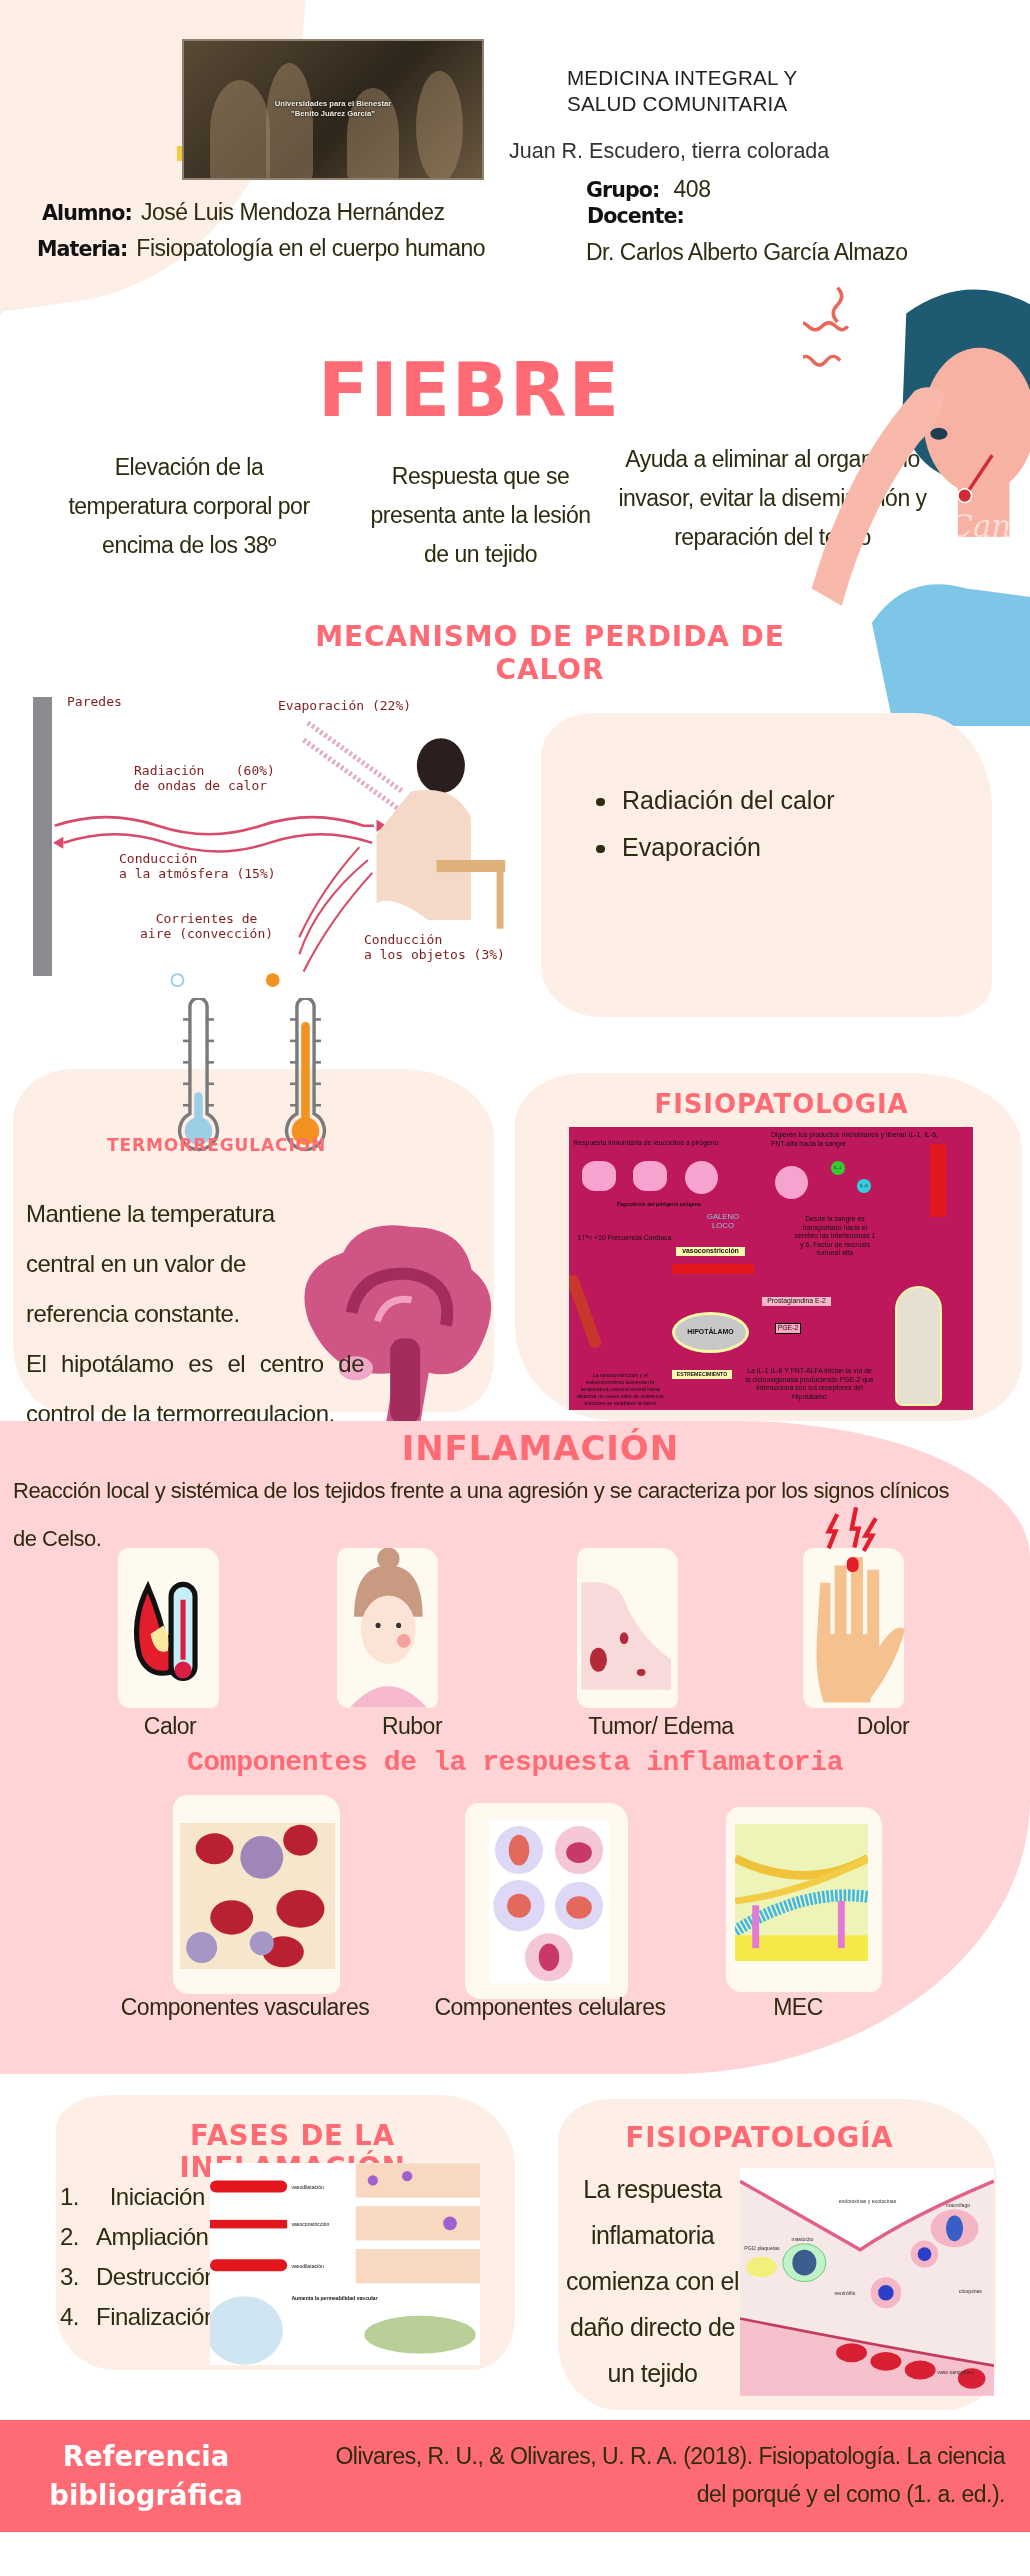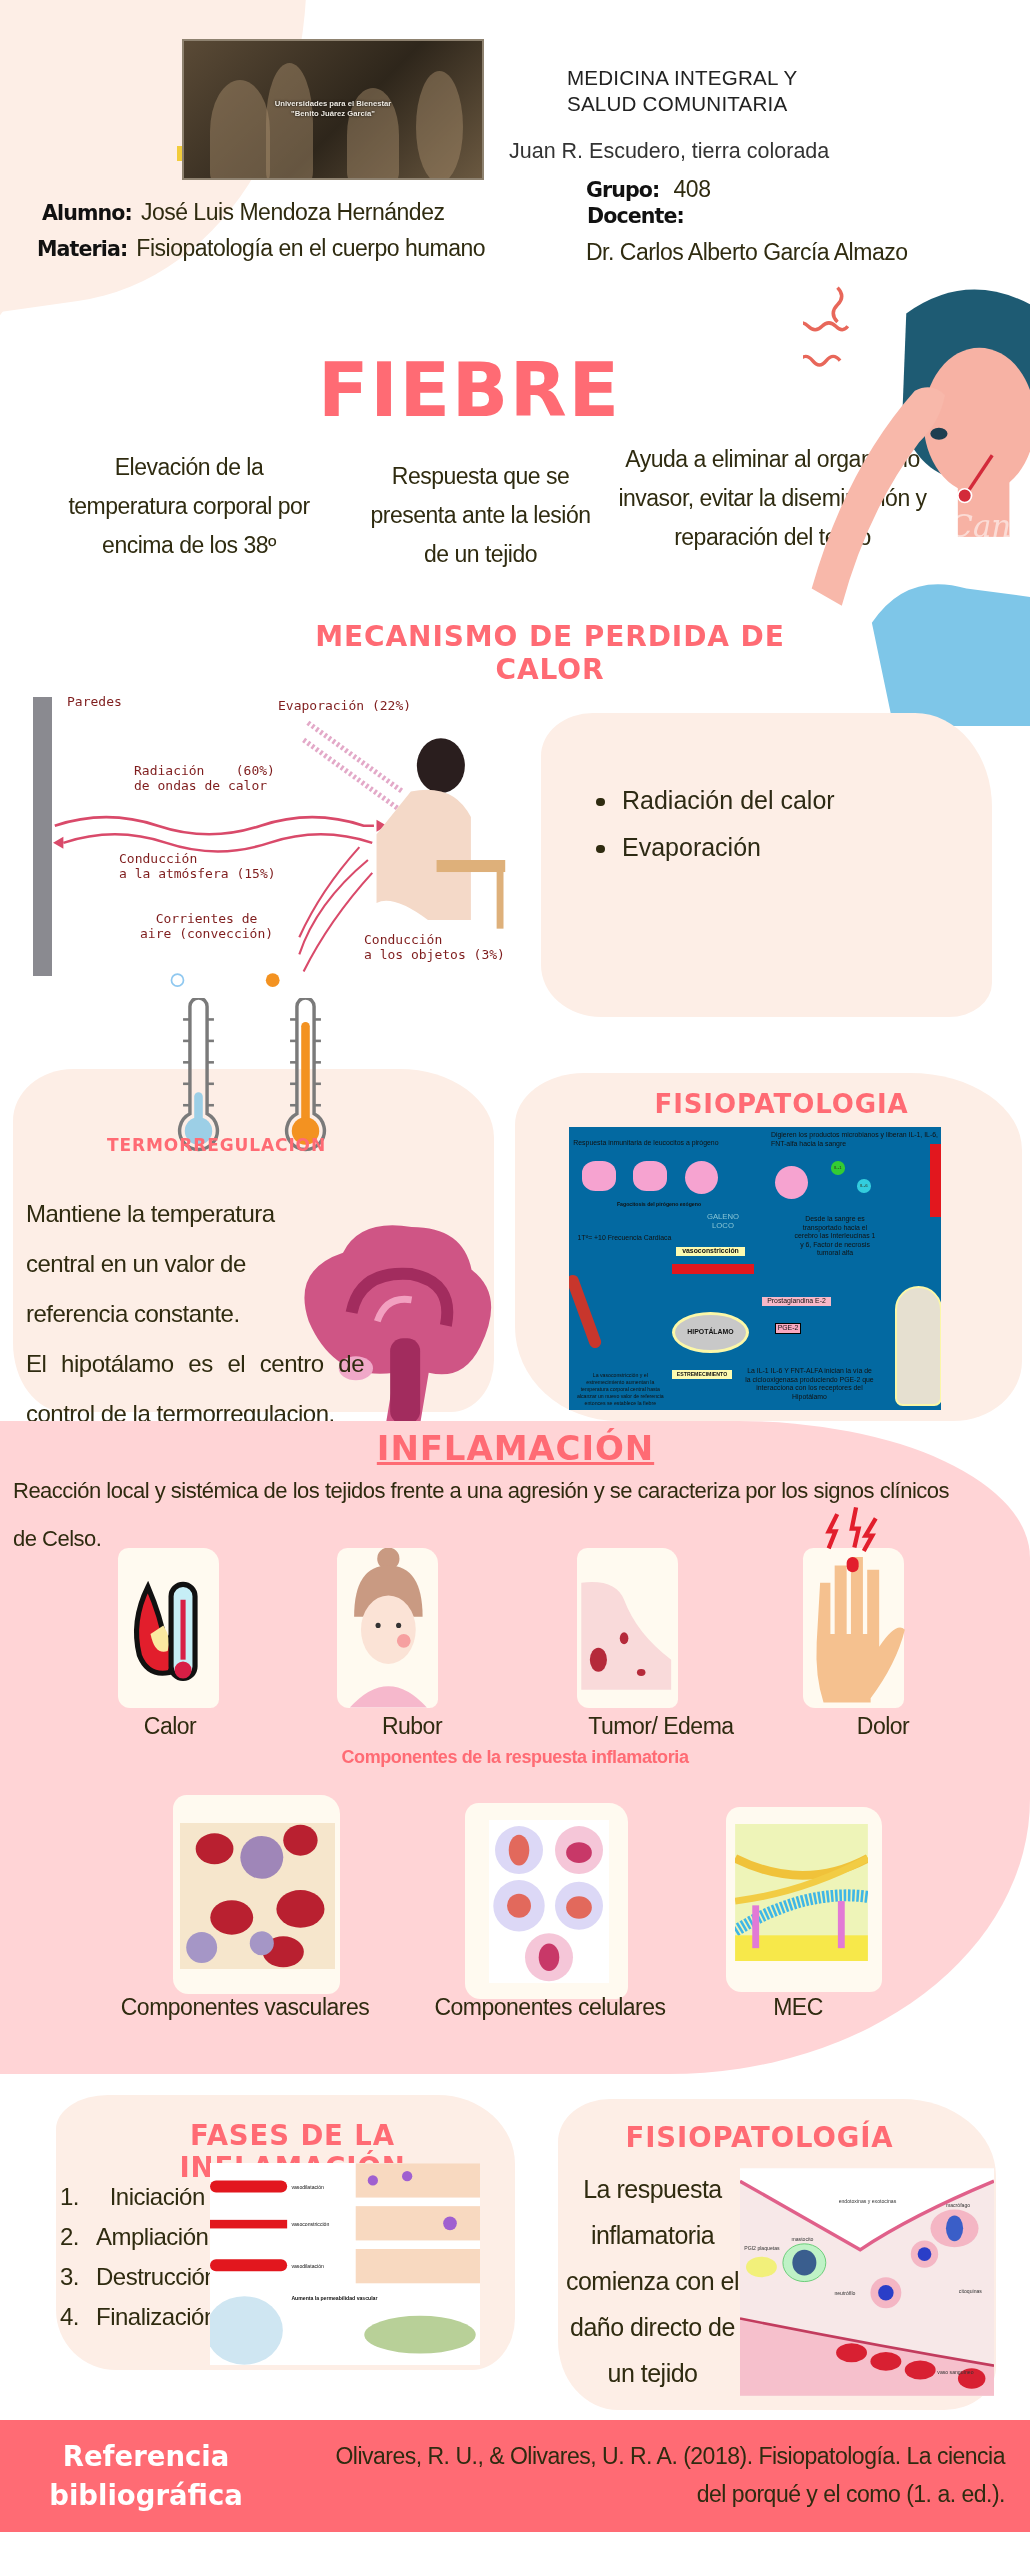--- a/index.html
+++ b/index.html
@@ -58,33 +58,33 @@
 
   
   #termo-box { left: 13px; top: 1069px; width: 481px; height: 343px; border-radius: 60px 94px 43px 52px / 52px 69px 52px 69px; }
   #termo-title { left: 107px; top: 1135px; width: 309px; font-size: 17px; }
   #termo-text { left: 26px; top: 1189px; width: 343px; font-size: 24px; line-height: 50px; }
   #brain { left: 283px; top: 1218px; width: 210px; height: 215px; }
 
   
   #fisio-box { left: 515px; top: 1073px; width: 507px; height: 348px; border-radius: 69px 112px 69px 103px / 52px 77px 60px 94px; }
   #fisio-title { left: 644px; top: 1089px; width: 275px; text-align: center; font-size: 26px; }
-  #fisio-diagram { left: 569px; top: 1127px; width: 372px; height: 283px; background: #0369a1; overflow: hidden; padding-left: 43px; }
+  #fisio-diagram { left: 569px; top: 1127px; width: 404px; height: 283px; background: #be185d; overflow: hidden; padding-left: 43px; }
   .fd-text { position: absolute; font-size: 6.9px; line-height: 8.6px; color: #111; text-align: center; }
 
   
   #infl-bg { left: 0; top: 1421px; width: 1030px; height: 653px; background: #ffd4d6;
              border-radius: 0 292px 361px 0 / 0 137px 275px 0; }
-  #infl-title { left: 335px; top: 1428px; width: 361px; text-align: center; font-size: 34px; text-decoration: underline; }
+  #infl-title { left: 318px; top: 1428px; width: 361px; text-align: right; font-size: 34px; }
   #infl-desc { left: 13px; top: 1467px; width: 953px; text-align: left; font-size: 22px; line-height: 48px; }
   .sign-card { position: absolute; width: 101px; height: 160px; background: #fffaf0; border-radius: 10.3px 15.5px 8.6px 12px; top: 1548px; }
   .sign-label { position: absolute; top: 1713px; width: 172px; text-align: center; font-size: 23px; }
 
-  #comp-title { left: 137px; top: 1747px; width: 756px; text-align: center; font-family: Liberation Sans, sans-serif; font-weight: bold;
-                font-size: 18px; color: #ff6b74; letter-spacing: -0.4px; }
+  #comp-title { left: 137px; top: 1747px; width: 756px; text-align: center; font-family: Liberation Mono, monospace; font-weight: bold;
+                font-size: 28px; color: #ff6b74; letter-spacing: -0.4px; }
   .comp-card { position: absolute; background: #fffaf0; border-radius: 13.7px 19px 12px 15.5px; }
   .comp-label { position: absolute; top: 1994px; text-align: center; font-size: 23px; }
 
   
   #fases-box { left: 56px; top: 2095px; width: 459px; height: 275px; border-radius: 52px 77px 43px 60px / 34px 69px 52px 60px; }
   #fases-title { left: 82px; top: 2119px; width: 421px; text-align: center; font-size: 27.5px; }
   #fases-list { position: absolute; left: 60px; top: 2177px; list-style: none; }
   #fases-list li { font-size: 24px; line-height: 40px; }
   #fases-list .num { display: inline-block; width: 36px; }
   #fases-diagram { left: 210px; top: 2163px; width: 270px; height: 202px; background: #fff; overflow: hidden; }

